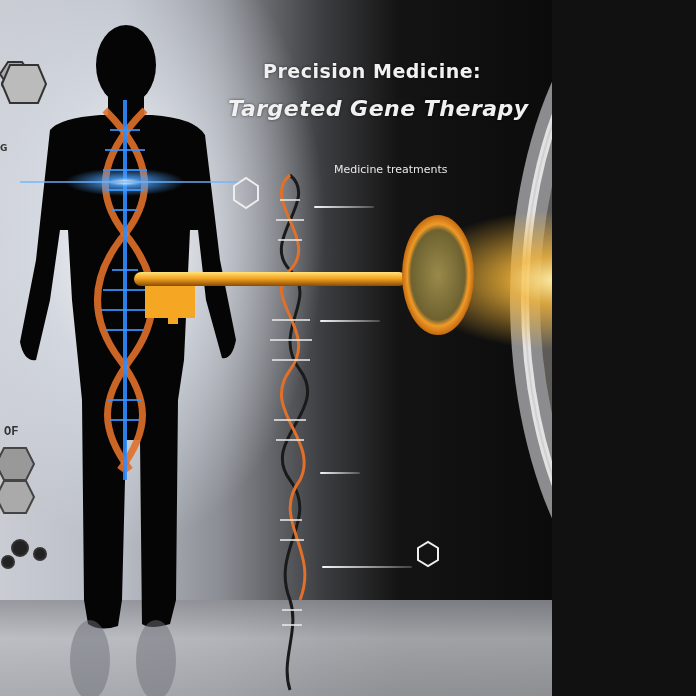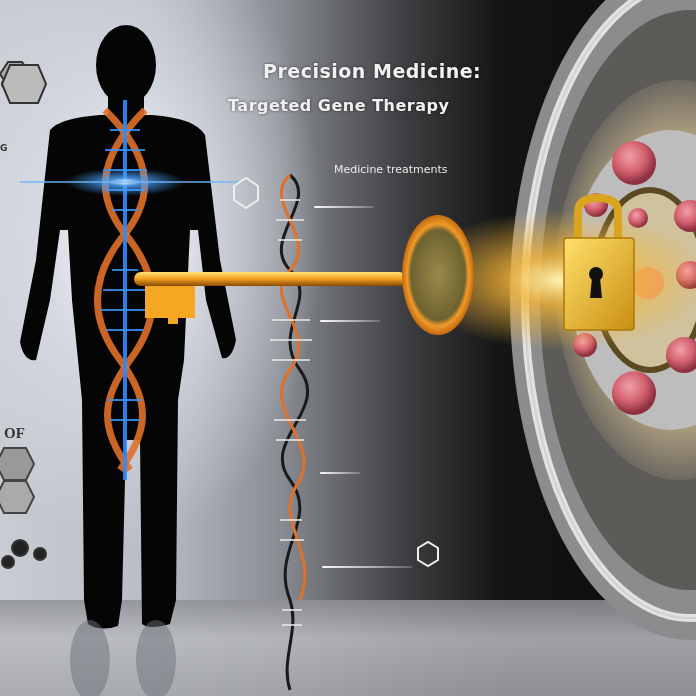--- a/index.html
+++ b/index.html
@@ -1,41 +1,41 @@
 <!DOCTYPE html>
 <html><head>
   <meta charset="utf-8">
   <style>
     html, body { margin: 0; padding: 0; }
     body { width: 696px; height: 696px; overflow: hidden; background: #111; }
     #scene {
-      position: relative; width: 696px; height: 696px; overflow: hidden;
+      position: relative; width: 552px; height: 696px; overflow: hidden;
       background:
         radial-gradient(ellipse 260px 420px at 130px 230px, rgba(255,255,255,0.95) 0%, rgba(220,224,232,0.7) 35%, rgba(150,154,162,0.0) 75%),
         linear-gradient(90deg, #c9ccd3 0%, #b8bcc4 22%, #8a8d93 40%, #3e3f42 58%, #141414 72%, #0b0b0b 100%);
     }
     .floor {
       position: absolute; left: 0; top: 600px; width: 696px; height: 96px;
       background: linear-gradient(180deg, #8e9096 0%, #b9bbc0 40%, #a4a6ab 100%);
       opacity: 0.85;
     }
     .title {
       position: absolute; left: 232px; font-family: "DejaVu Sans", sans-serif;
       color: #f1f1f1; letter-spacing: 0.5px; white-space: nowrap;
       text-shadow: 0 0 3px rgba(0,0,0,0.6);
     }
     .title.l1 { top: 60px; left: 263px; font-size: 19px; font-weight: bold; }
-    .title.l2 { top: 96px; left: 228px; font-size: 16px; font-weight: bold; }
+    .title.l2 { top: 96px; left: 228px; font-size: 22px; font-weight: bold; font-style: italic; }
     .sub {
       position: absolute; left: 334px; top: 163px; font-family: "DejaVu Sans", sans-serif;
       font-size: 11px; color: #e8e8e8; white-space: nowrap;
     }
     .label-of {
-      position: absolute; left: 4px; top: 425px; font-family: Liberation Serif, serif;
-      font-size: 15px; font-weight: bold; color: #333;
+      position: absolute; left: 4px; top: 425px; font-family: Liberation Mono, monospace;
+      font-size: 12px; font-weight: bold; color: #333;
     }
     .label-g {
       position: absolute; left: 0px; top: 143px; font-family: "DejaVu Sans", sans-serif;
       font-size: 9px; font-weight: bold; color: #333;
     }
     svg { position: absolute; left: 0; top: 0; }
     .pointer {
       position: absolute; height: 2px; background: linear-gradient(90deg, rgba(255,255,255,0.95), rgba(255,255,255,0.2));
       border-radius: 1px;
     }

